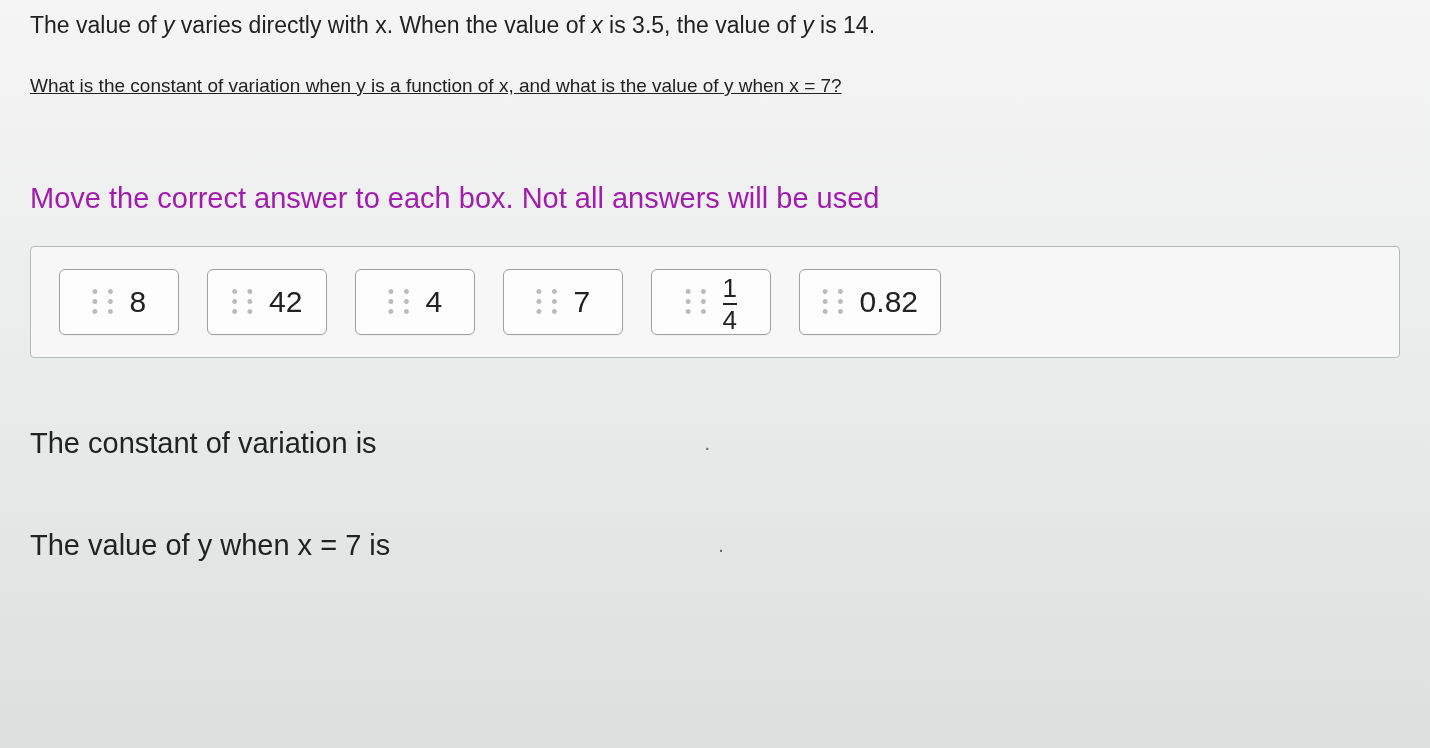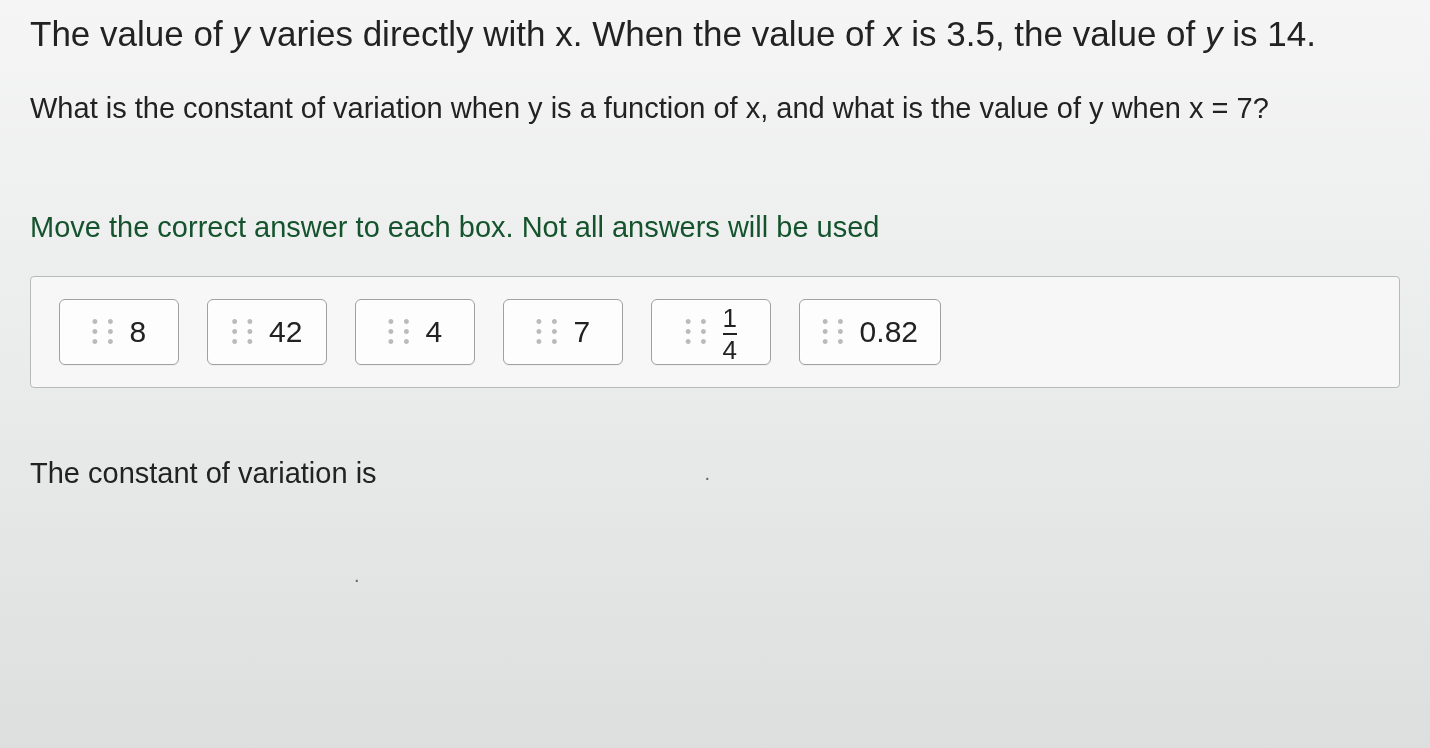--- a/index.html
+++ b/index.html
@@ -6,36 +6,37 @@
   body {
     font-family: Arial, Helvetica, sans-serif;
     background: linear-gradient(180deg, #f4f5f4 0%, #eaeceb 50%, #dddfde 100%);
     width: 1430px;
     height: 748px;
     padding: 10px 30px 20px 30px;
     color: #2a2a2a;
     overflow: hidden;
   }
   .prompt-1 {
-    font-size: 35px;
+    font-size: 23px;
     line-height: 1.35;
     margin-bottom: 32px;
     color: #222;
   }
   .prompt-2 {
-    font-size: 29px;
+    font-size: 19px;
     line-height: 1.35;
     margin-bottom: 80px;
     color: #222;
+    text-decoration: underline;
   }
   .instruction {
     font-size: 29px;
     line-height: 1.35;
     margin-bottom: 28px;
-    color: #14532d;
+    color: #a21caf;
   }
   .italic { font-style: italic; }
   .answer-bank {
     border: 1px solid #b6bab8;
     background: #f6f7f6;
     border-radius: 4px;
     padding: 22px 28px;
     display: flex;
     gap: 28px;
     align-items: center;
@@ -171,15 +172,16 @@
   </div>
 </div>
 
 <div class="answer-line">
   <span>The constant of variation is</span>
   <span class="drop-slot"></span>
   <span class="dot">.</span>
 </div>
 
 <div class="answer-line">
+  <span>The value of y when x = 7 is</span>
   <span class="drop-slot"></span>
   <span class="dot">.</span>
 </div>
 
 </body></html>

